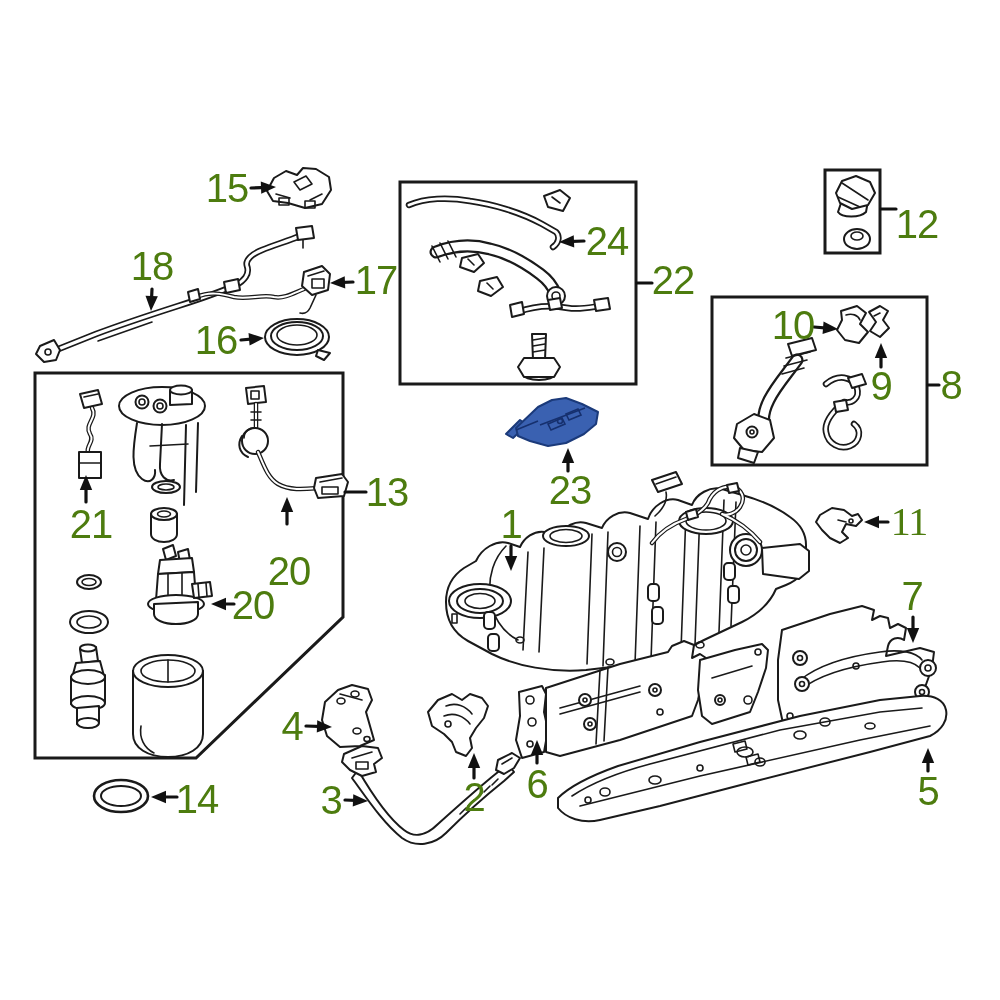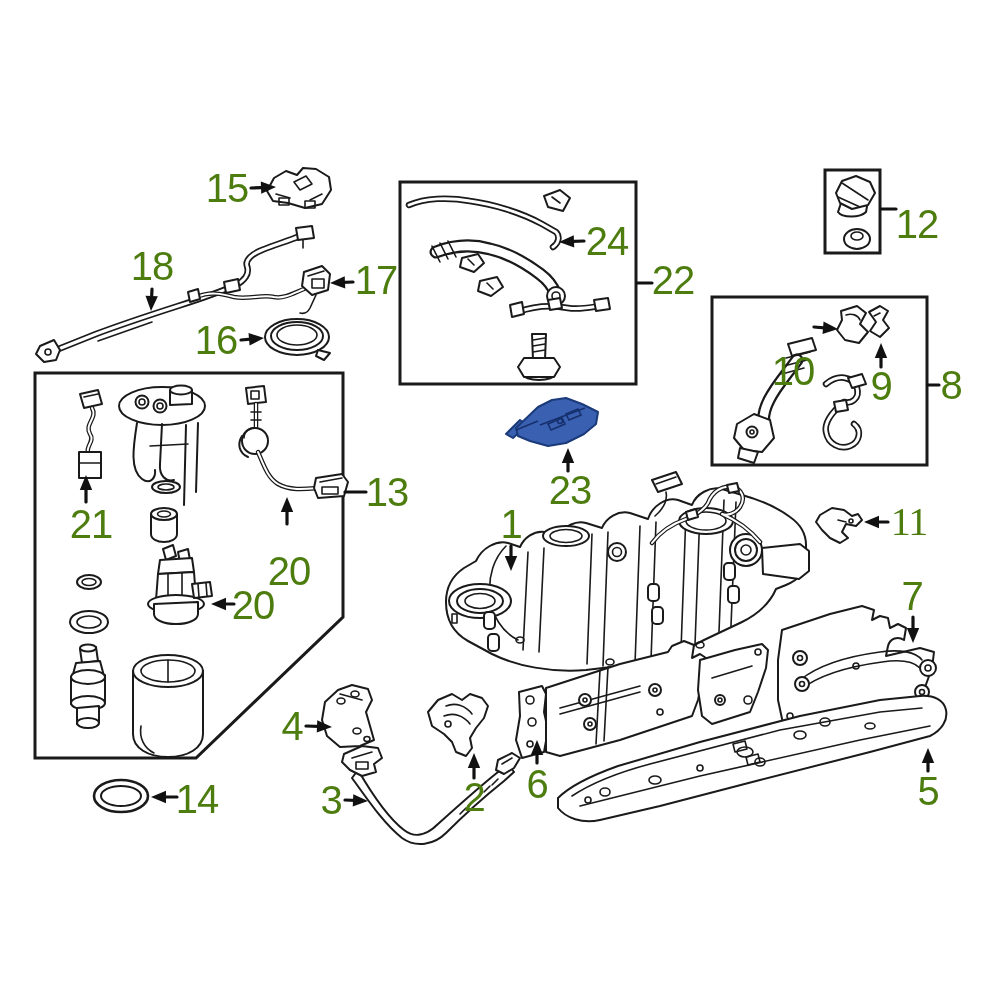--- a/index.html
+++ b/index.html
@@ -408,21 +408,21 @@
 <div id="callouts">
       <div class="callout" style="left: 511px; top: 524px;">1</div>
       <div class="callout" style="left: 474px; top: 797px;">2</div>
       <div class="callout" style="left: 331px; top: 800px;">3</div>
       <div class="callout" style="left: 292px; top: 726px;">4</div>
       <div class="callout" style="left: 928px; top: 791px;">5</div>
       <div class="callout" style="left: 537px; top: 784px;">6</div>
       <div class="callout" style="left: 912px; top: 596px;">7</div>
       <div class="callout" style="left: 951px; top: 385px;">8</div>
       <div class="callout" style="left: 881px; top: 386px;">9</div>
-      <div class="callout" style="left: 793px; top: 325px; margin-top: 46px;">10</div>
+      <div class="callout" style="left: 793px; top: 325px;">10</div>
       <div class="callout" style="left: 909px; top: 522px; font-family: Liberation Serif, serif;">11</div>
       <div class="callout" style="left: 917px; top: 224px;">12</div>
       <div class="callout" style="left: 387px; top: 492px;">13</div>
       <div class="callout" style="left: 197px; top: 799px;">14</div>
       <div class="callout" style="left: 227px; top: 188px;">15</div>
       <div class="callout" style="left: 216px; top: 340px;">16</div>
       <div class="callout" style="left: 376px; top: 280px;">17</div>
       <div class="callout" style="left: 152px; top: 266px;">18</div>
       <div class="callout" style="left: 253px; top: 605px;">20</div>
       <div class="callout" style="left: 289px; top: 542px; margin-top: 29px;">20</div>

